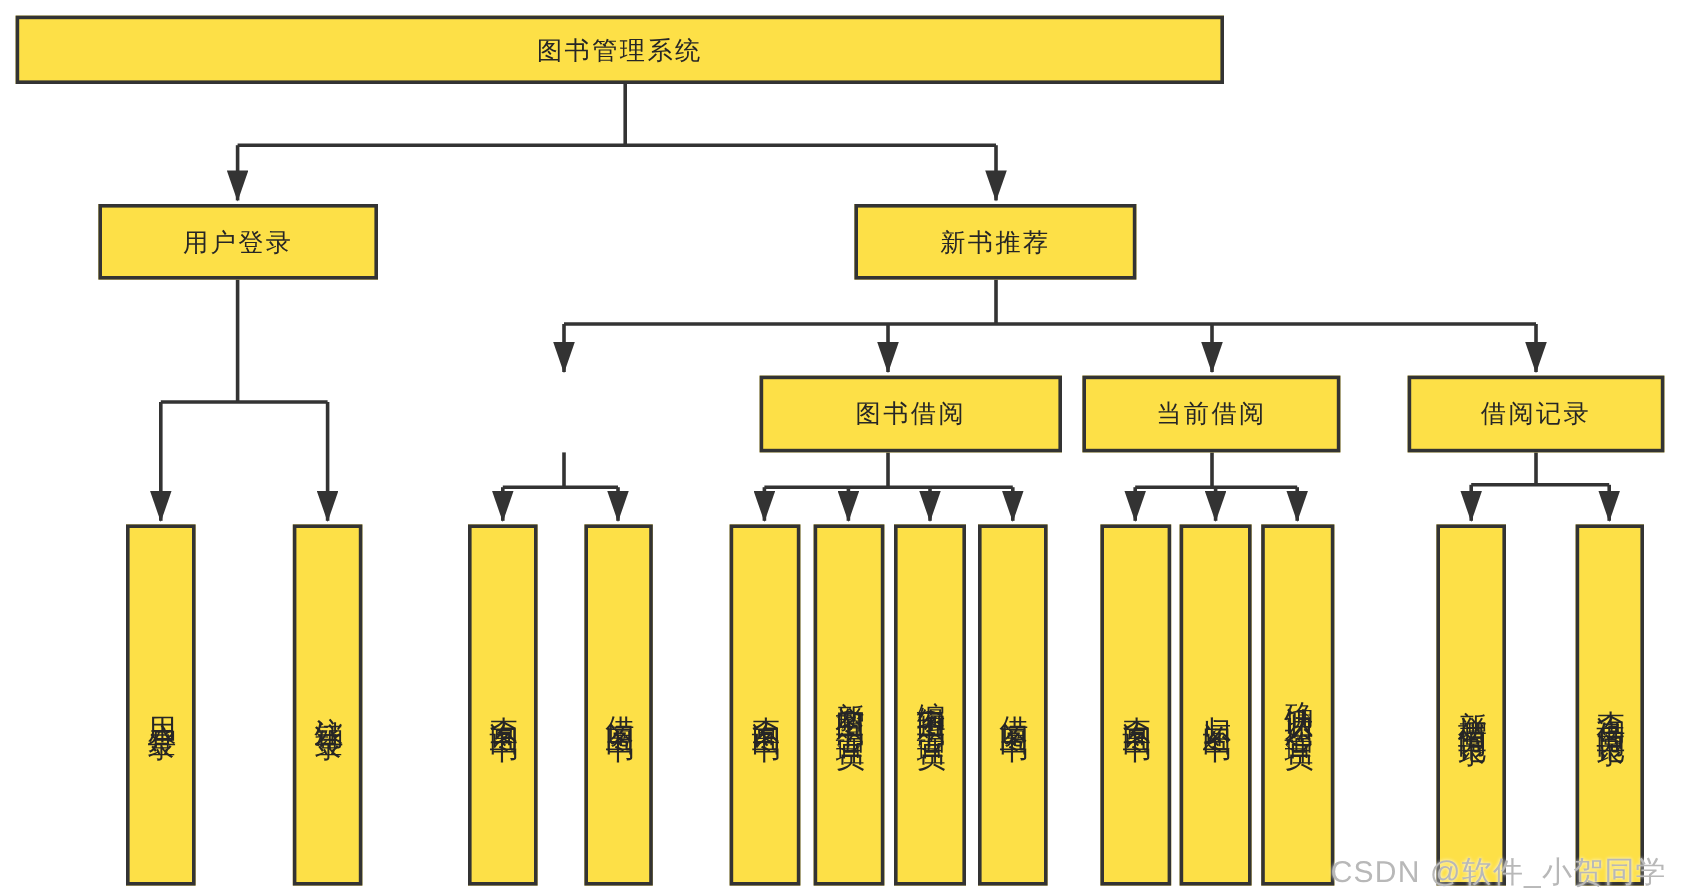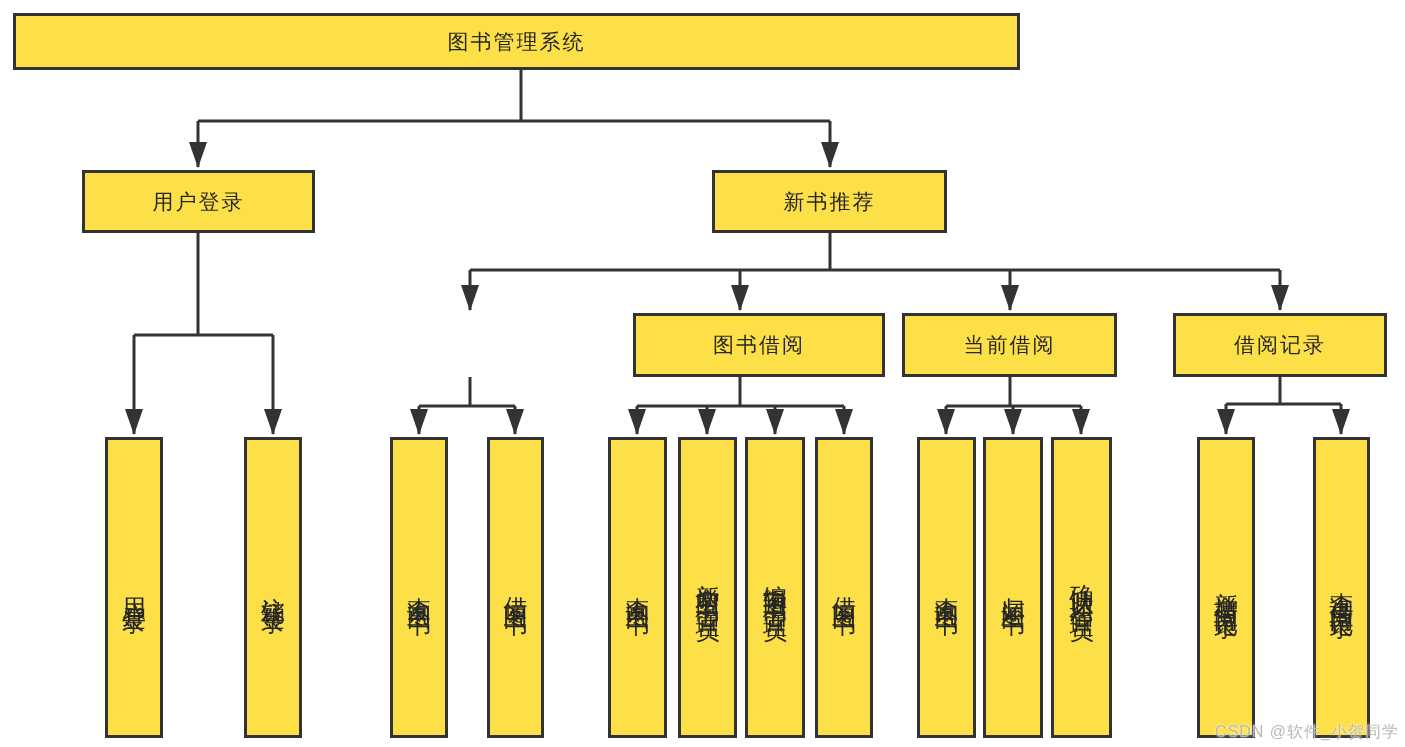--- a/index.html
+++ b/index.html
@@ -36,22 +36,22 @@
   .v-box span{
     writing-mode:vertical-rl;
     text-orientation:mixed;
     font-size:24px;
     letter-spacing:5px;
     line-height:1.0;
     white-space:nowrap;
   }
   #watermark{
     position:absolute;
-    right:6px;bottom:4px;
-    font-size:16px;
+    right:16px;bottom:4px;
+    font-size:25px;
     color:var(--watermark);
     text-shadow:0 0 3px #ffffff;
     letter-spacing:1px;
   }
 </style>
 </head>
 <body>
 
 <div id="stage">
 

